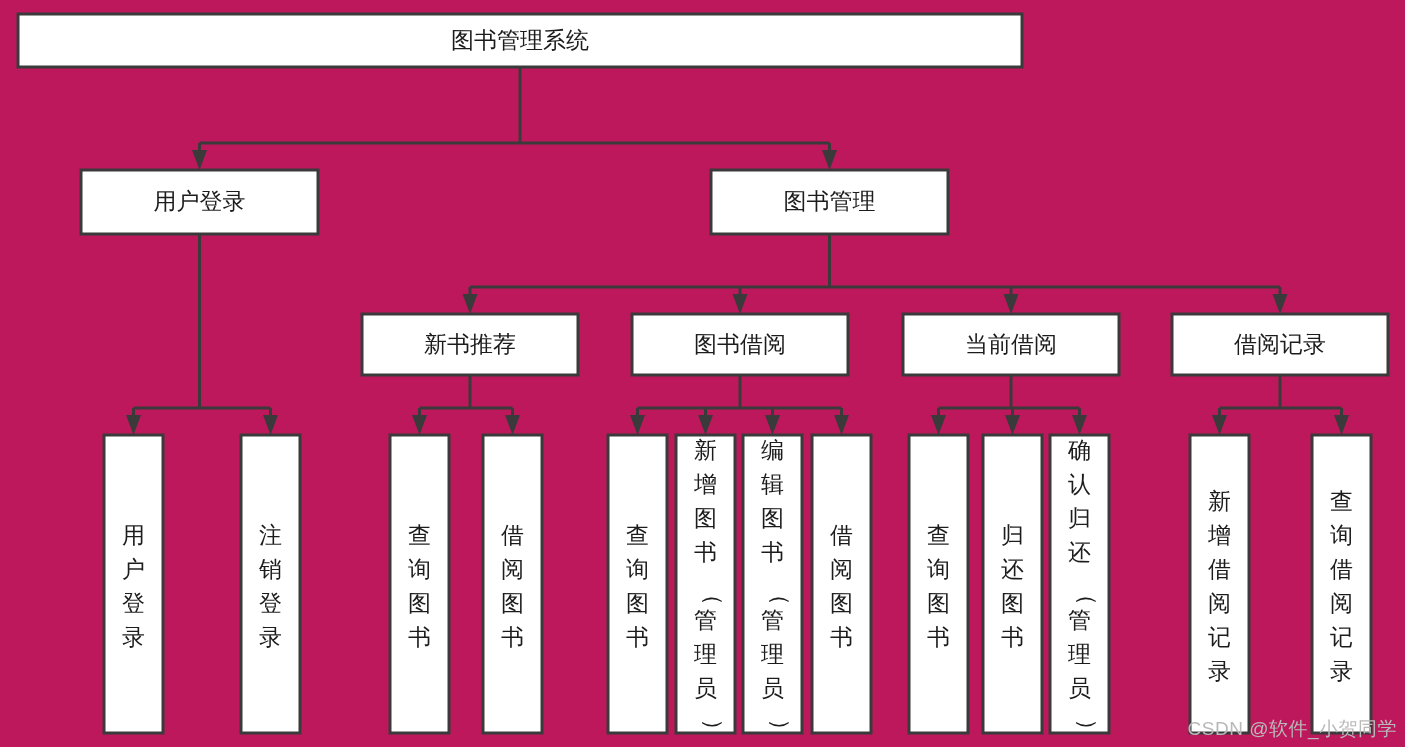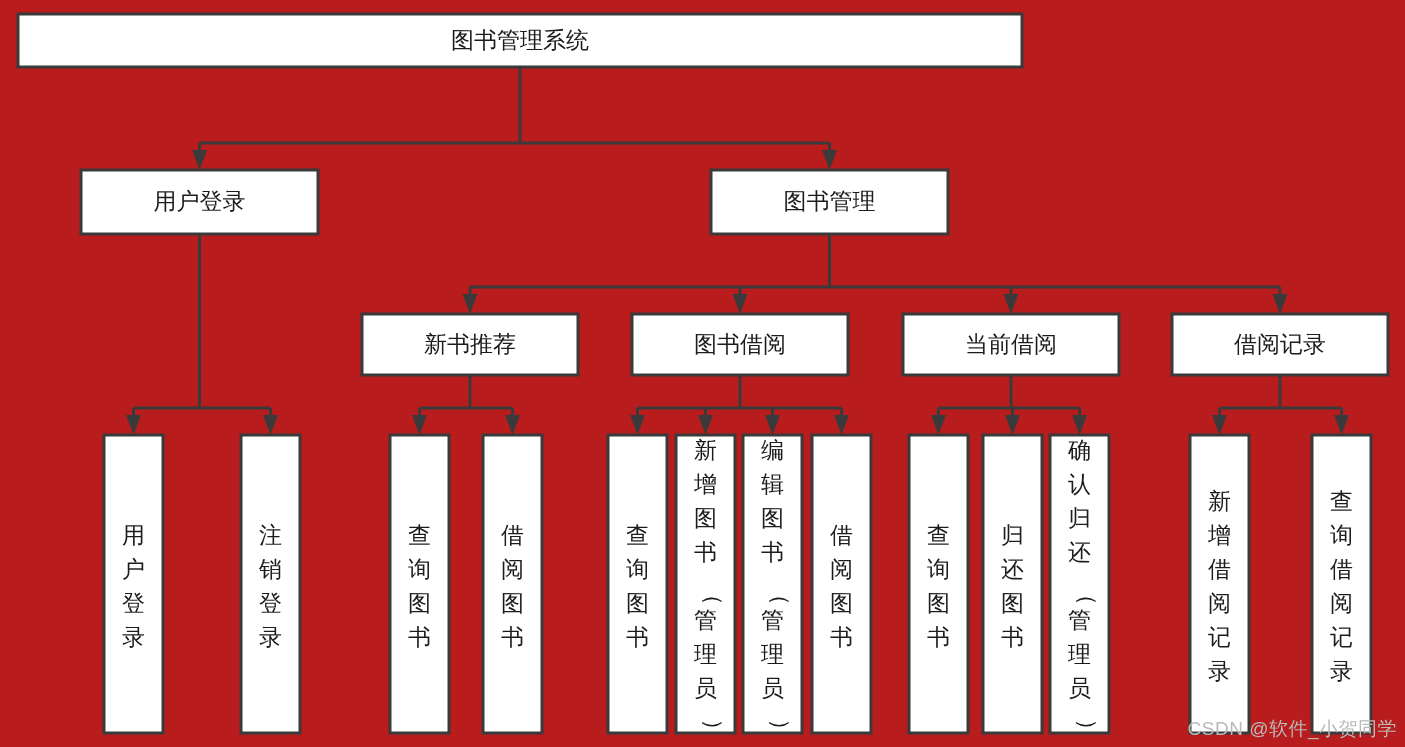--- a/index.html
+++ b/index.html
@@ -1,21 +1,21 @@
 <!DOCTYPE html>
 <html><head>
 <meta charset="utf-8">
 <style>
   html,body{margin:0;padding:0;background:#ffffff;}
   body{
     width:1405px;height:747px;
     font-family:"Liberation Sans","DejaVu Sans",sans-serif;
     overflow:hidden;
   }
-  #diagram-root{position:relative;width:1405px;height:747px;background:#b91c1c;}
+  #diagram-root{position:relative;width:1405px;height:747px;background:#be185d;}
   svg.diagram{position:absolute;left:0;top:0;width:1405px;height:747px;display:block;}
   .node-rect{fill:#ffffff;stroke:#3a3a3a;stroke-width:3;}
   .connector{fill:none;stroke:#3a3a3a;stroke-width:3;stroke-linecap:butt;}
   .arrow-head{fill:#3a3a3a;stroke:none;}
   .node-label{
     font-family:"Liberation Sans","DejaVu Sans",sans-serif;
     font-size:23px;fill:#1c1c1c;dominant-baseline:middle;text-anchor:middle;
   }
   .node-label-vert{
     font-family:"Liberation Sans","DejaVu Sans",sans-serif;

